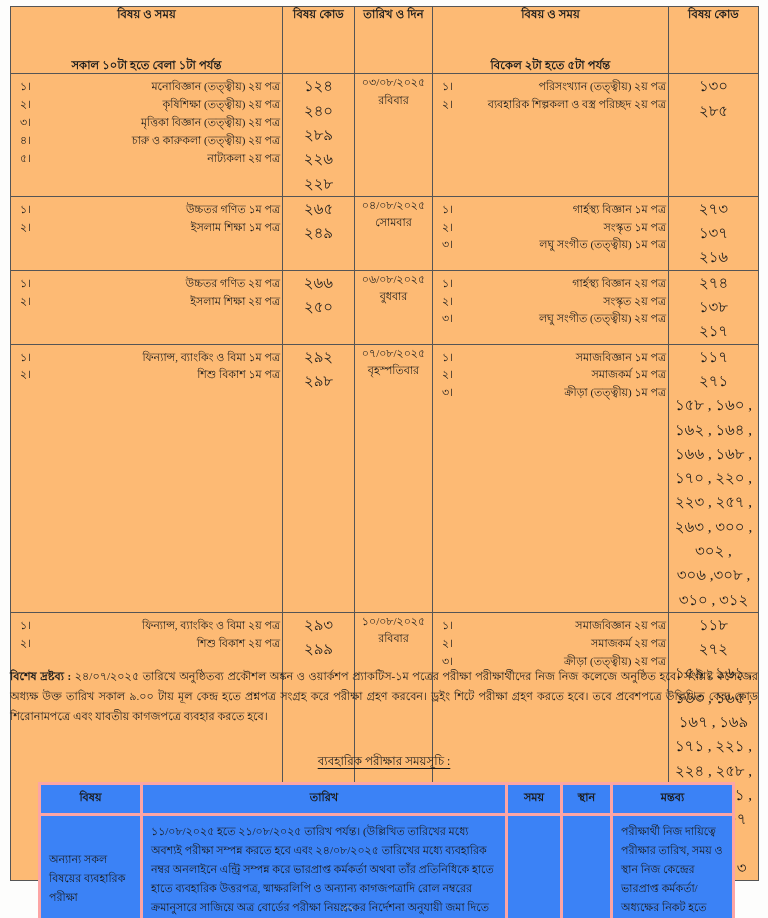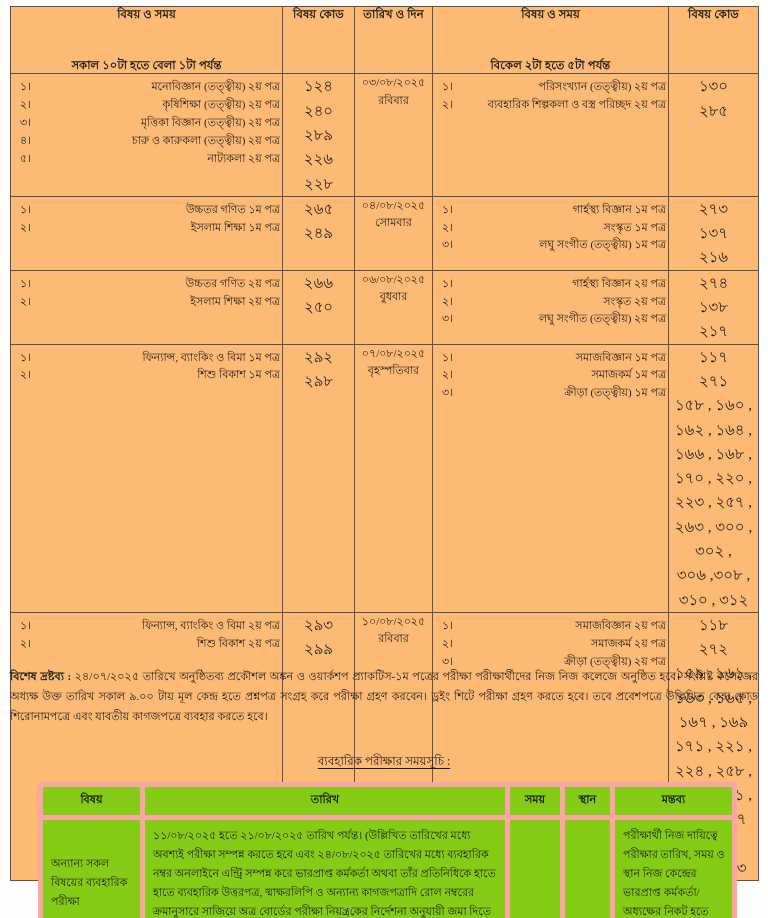--- a/index.html
+++ b/index.html
@@ -133,23 +133,23 @@
     left: 38px;
     top: 782px;
     width: 694px;
   }
   table.prac {
     width: 694px;
     border-collapse: collapse;
     table-layout: fixed;
   }
   table.prac td, table.prac th {
-    border: 5px solid #fca5a5;
+    border: 3px solid #fca5a5;
     padding: 0;
-    background: #84cc16;
+    background: #3b82f6;
   }
   col.p-subj { width: 102px; }
   col.p-date { width: 365px; }
   col.p-time { width: 55px; }
   col.p-place { width: 50px; }
   col.p-rem  { width: 122px; }
 
   .prac .ph {
     text-align: center;
     font-size: 11.2px;

